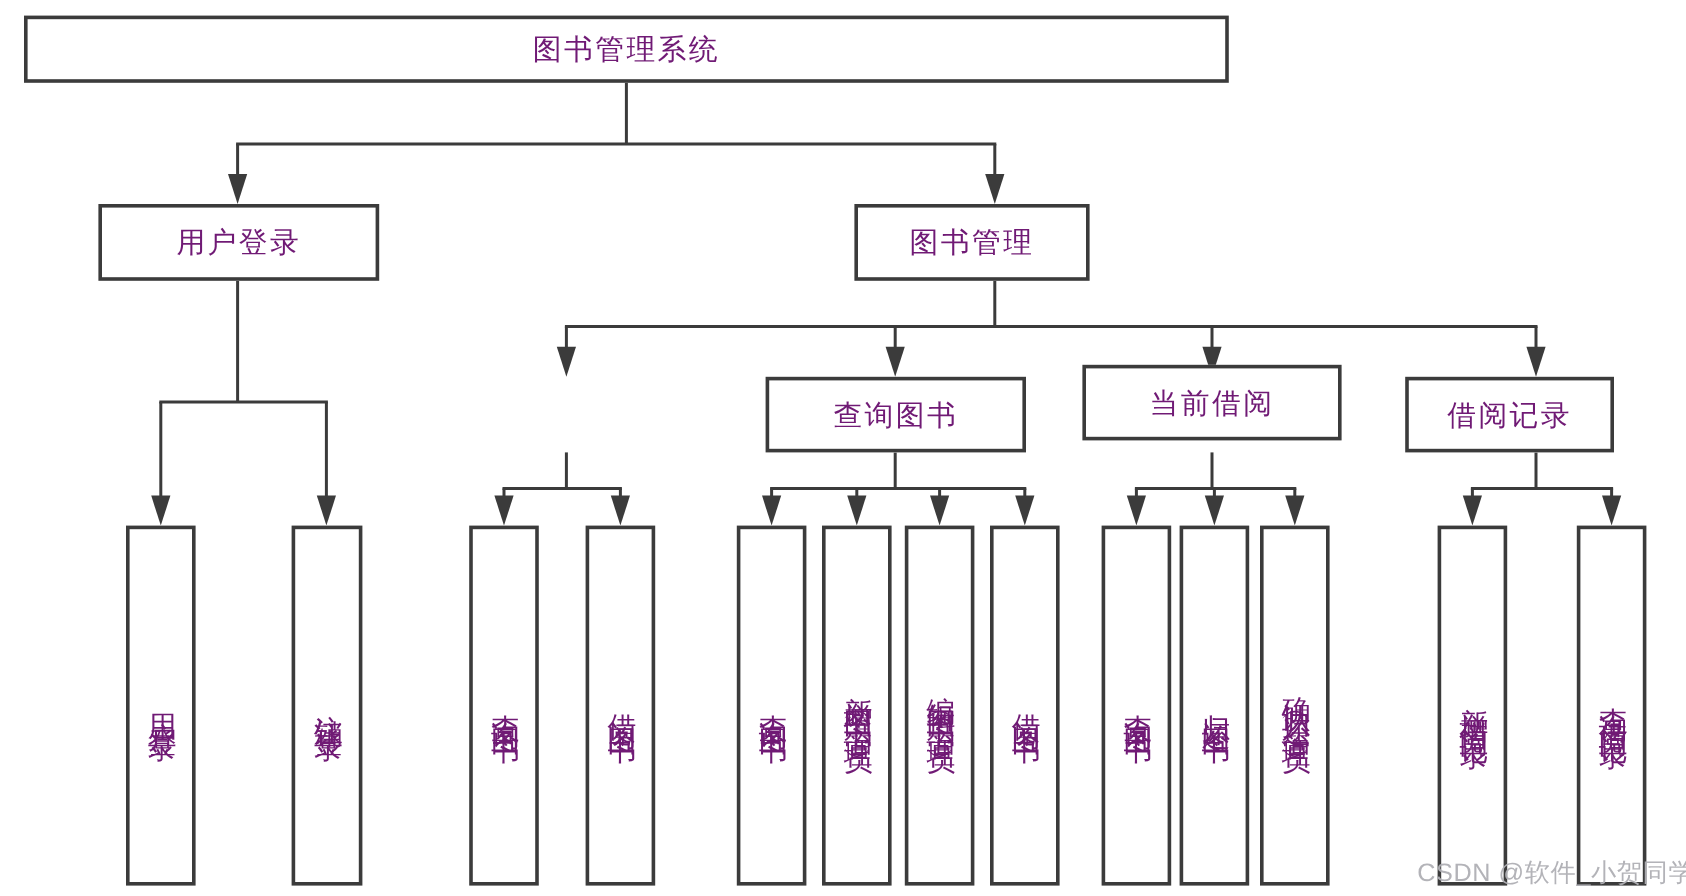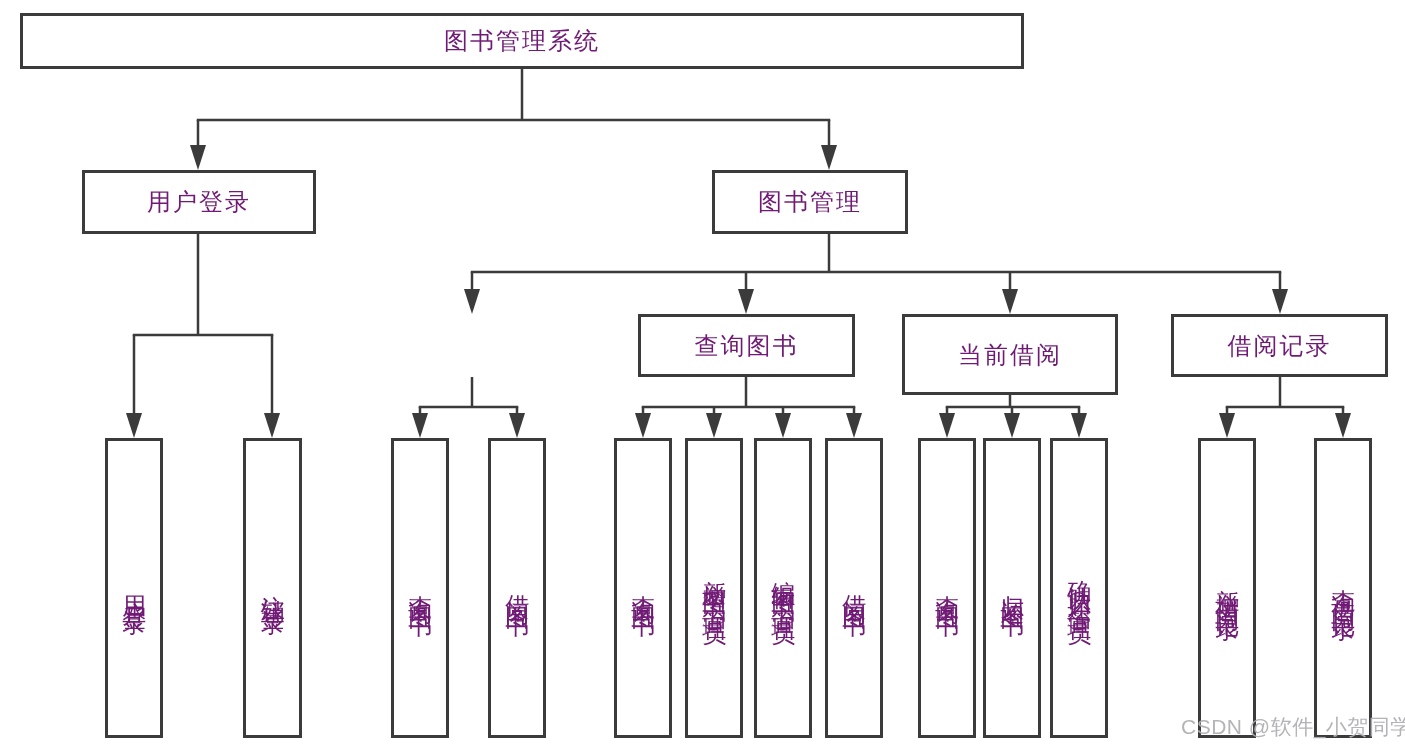--- a/index.html
+++ b/index.html
@@ -107,24 +107,24 @@
   <div class="node h" style="left:82px;top:170px;width:234px;height:64px">
     <span class="label">用户登录</span>
   </div>
   <div class="node h" style="left:712px;top:170px;width:196px;height:64px">
     <span class="label">图书管理</span>
   </div>
 
   <div class="node h" style="left:638px;top:314px;width:217px;height:63px">
     <span class="label">查询图书</span>
   </div>
-  <div class="node h" style="left:902px;top:314px;width:216px;height:81px">
+  <div class="node h" style="left:902px;top:304px;width:216px;height:63px">
     <span class="label">当前借阅</span>
   </div>
-  <div class="node h" style="left:1171px;top:314px;width:217px;height:63px">
+  <div class="node h" style="left:1171px;top:314px;width:174px;height:63px">
     <span class="label">借阅记录</span>
   </div>
 
   <div class="node v" style="left:105px;top:438px;width:58px;height:300px">
     <span class="label">用户登录</span>
   </div>
   <div class="node v" style="left:243px;top:438px;width:59px;height:300px">
     <span class="label">注销登录</span>
   </div>
 

